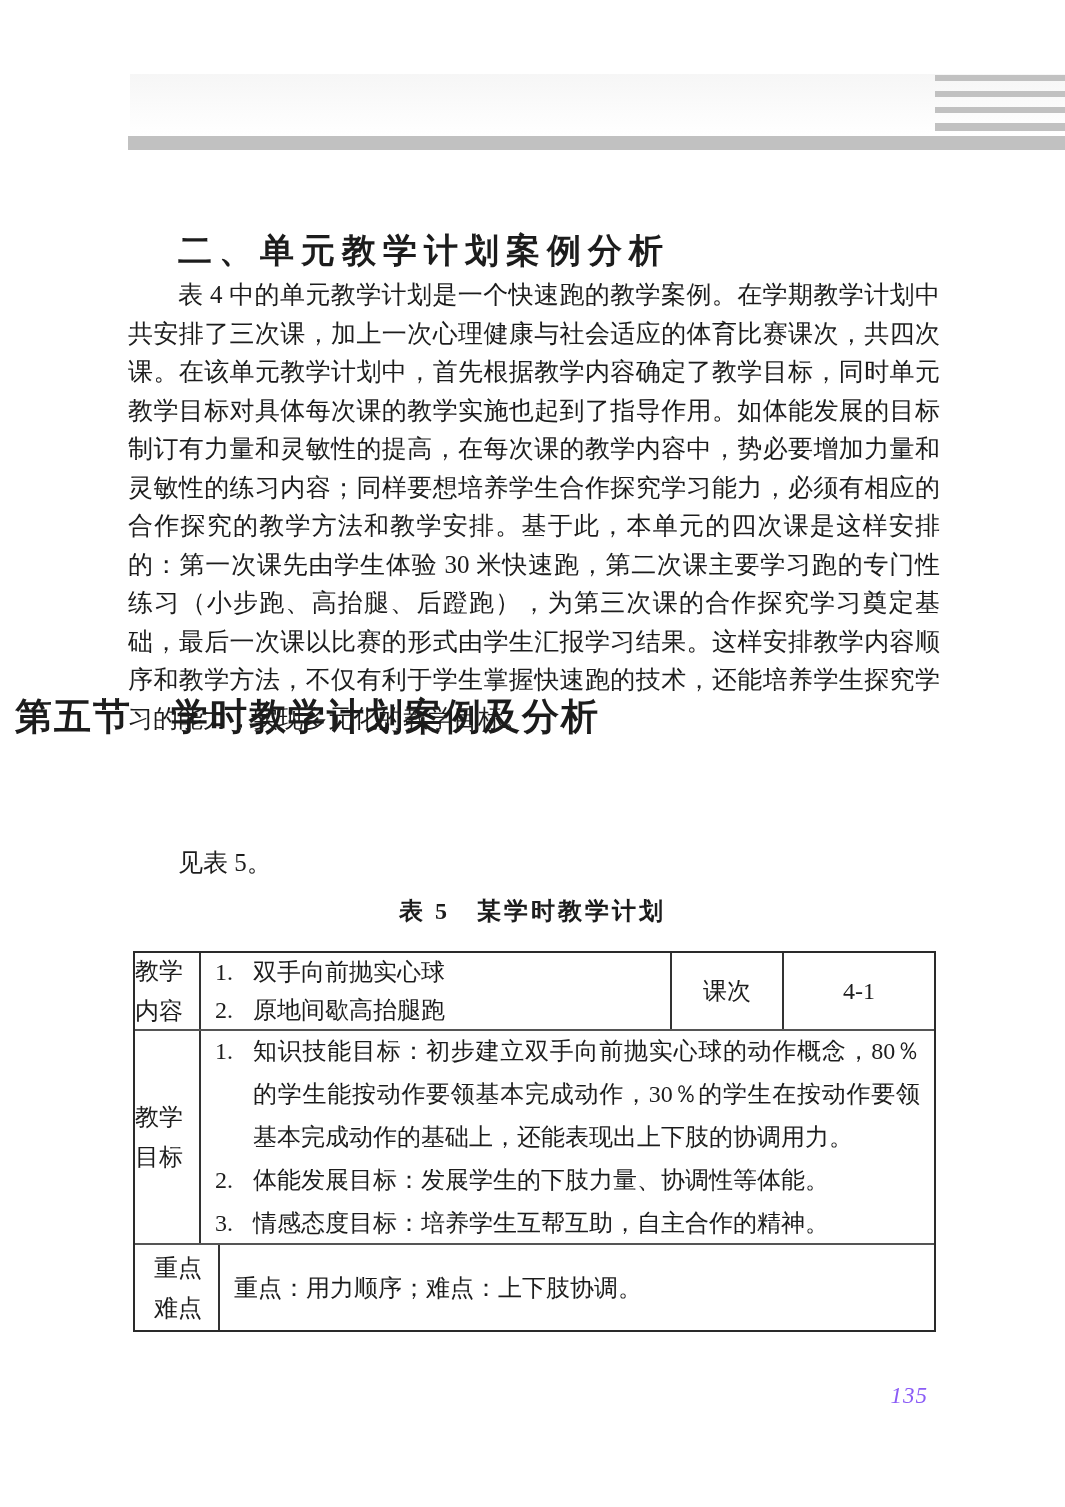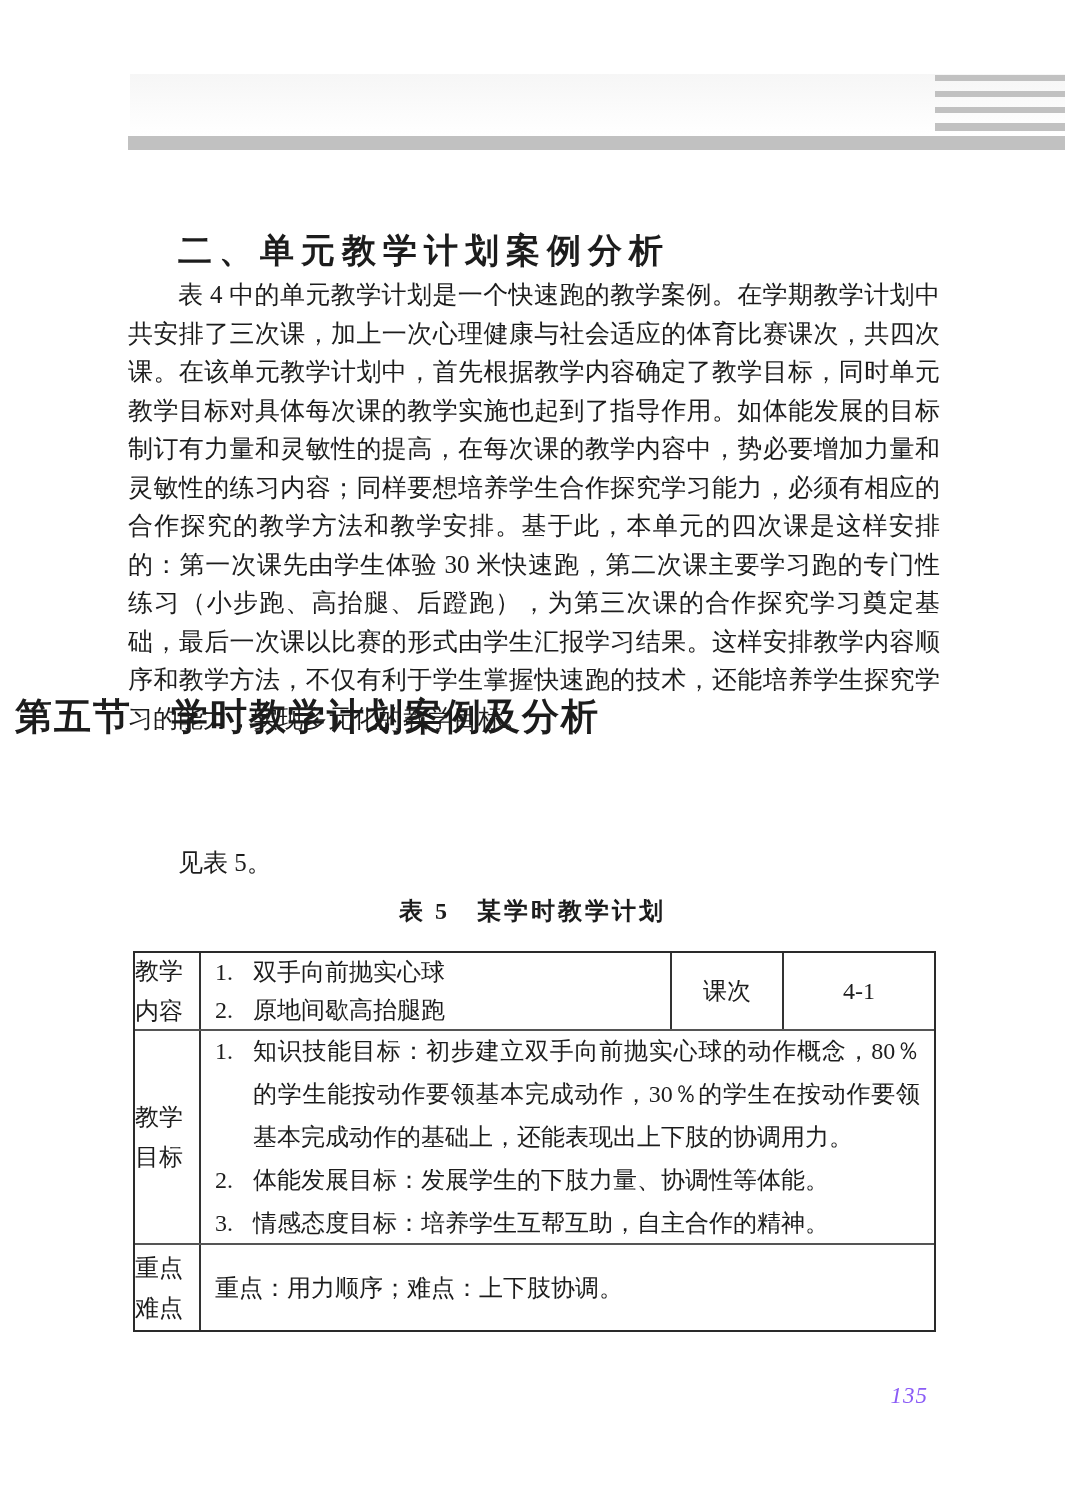--- a/index.html
+++ b/index.html
@@ -38,21 +38,21 @@
   }
   
   .lesson-table {
     position:absolute; left:133px; top:951px; width:799px;
     border:2px solid #2a2a2a; font-size:24px;
   }
   .t-row { display:flex; border-bottom:2px solid #555; }
   .t-row:last-child { border-bottom:none; }
   .t-row.r1 { height:76px; }
   .t-row.r2 { height:212px; }
-  .t-row.r3 { height:85px; }
+  .t-row.r3 { height:85px;padding-left:19px; }
   .t-label {
     width:64px; flex:0 0 64px; border-right:2px solid #333;
     display:flex; flex-direction:column; justify-content:center; align-items:flex-start;
     line-height:40px; text-align:center;
   }
   .t-content { flex:1 1 auto; display:flex; flex-direction:column; justify-content:center;
     padding:6px 14px 6px 14px; }
   .t-content.r1c { border-right:2px solid #333; }
   .t-kc { width:110px; flex:0 0 110px; border-right:2px solid #333;
     display:flex; align-items:center; justify-content:center;text-align:center; }

